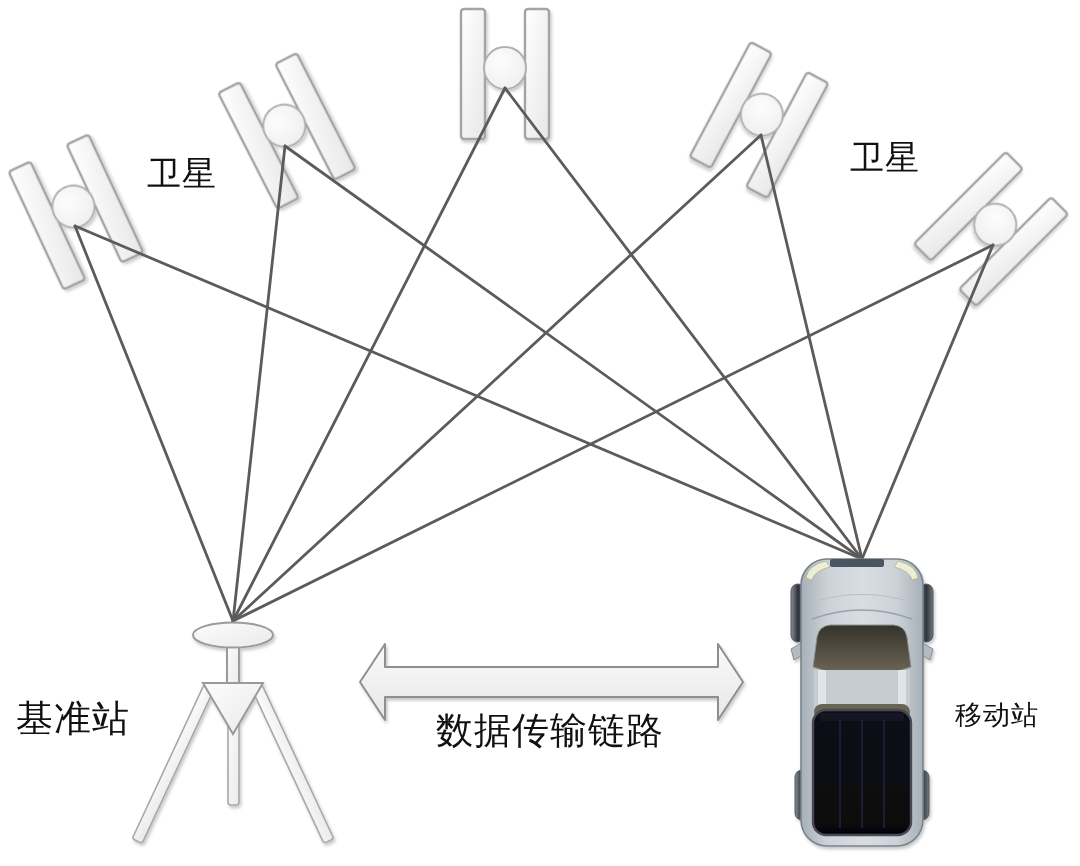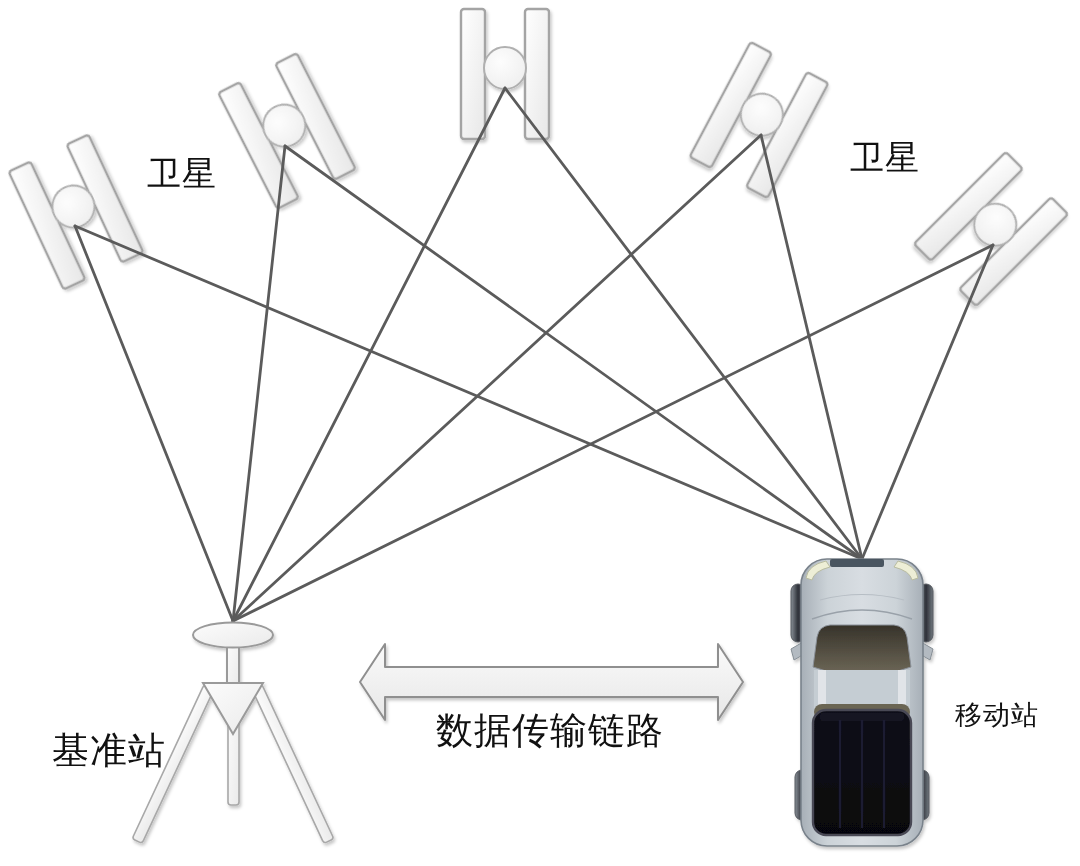--- a/index.html
+++ b/index.html
@@ -13,21 +13,21 @@
   #diagram-svg{position:absolute;left:0;top:0;}
   .label{
     position:absolute;
     color:var(--c-text,#111);
     white-space:nowrap;
     line-height:1;
     letter-spacing:1px;
   }
   .label-sat-left  {left:147px;top:156px;font-size:34px;}
   .label-sat-right {left:850px;top:140px;font-size:34px;}
-  .label-base      {left:16px;top:732px;font-size:37px;margin-left:36px;}
+  .label-base      {left:16px;top:700px;font-size:37px;}
   .label-datalink  {left:436px;top:712px;font-size:37px;font-family:Liberation Serif, serif;}
   .label-mobile    {left:955px;top:701px;font-size:27px;}
 
   .sig-line{stroke:var(--c-link_line,#5a5a5a);stroke-width:2.8;stroke-linecap:round;}
   .panel{fill:url(#panelGrad);stroke:var(--c-panel_border,#a4a4a4);stroke-width:2.4;}
   .sat-body{fill:url(#circGrad);stroke:#b0b0b0;stroke-width:2;}
   .tripod-part{fill:url(#tripodGrad);stroke:#9a9a9a;stroke-width:2;}
   .leg{fill:url(#tripodGrad);stroke:#a8a8a8;stroke-width:1.6;}
 </style>
 </head>

